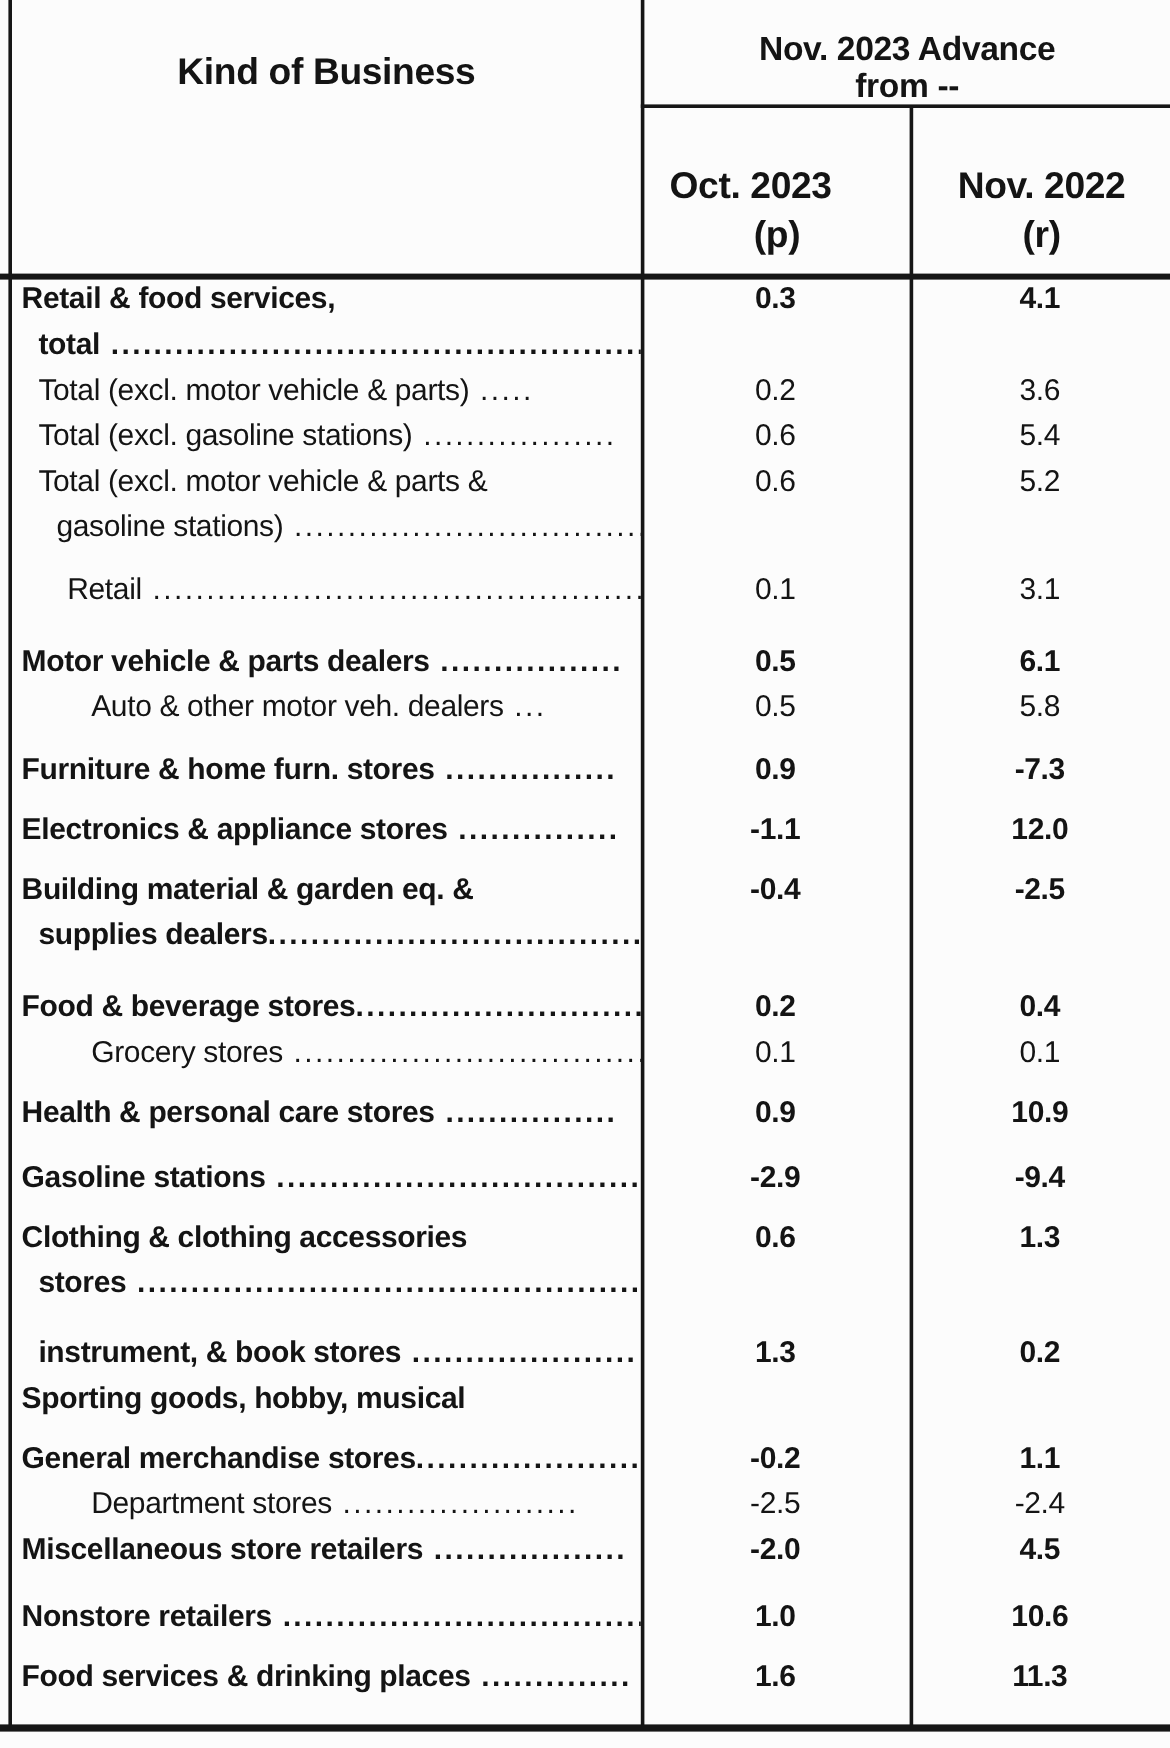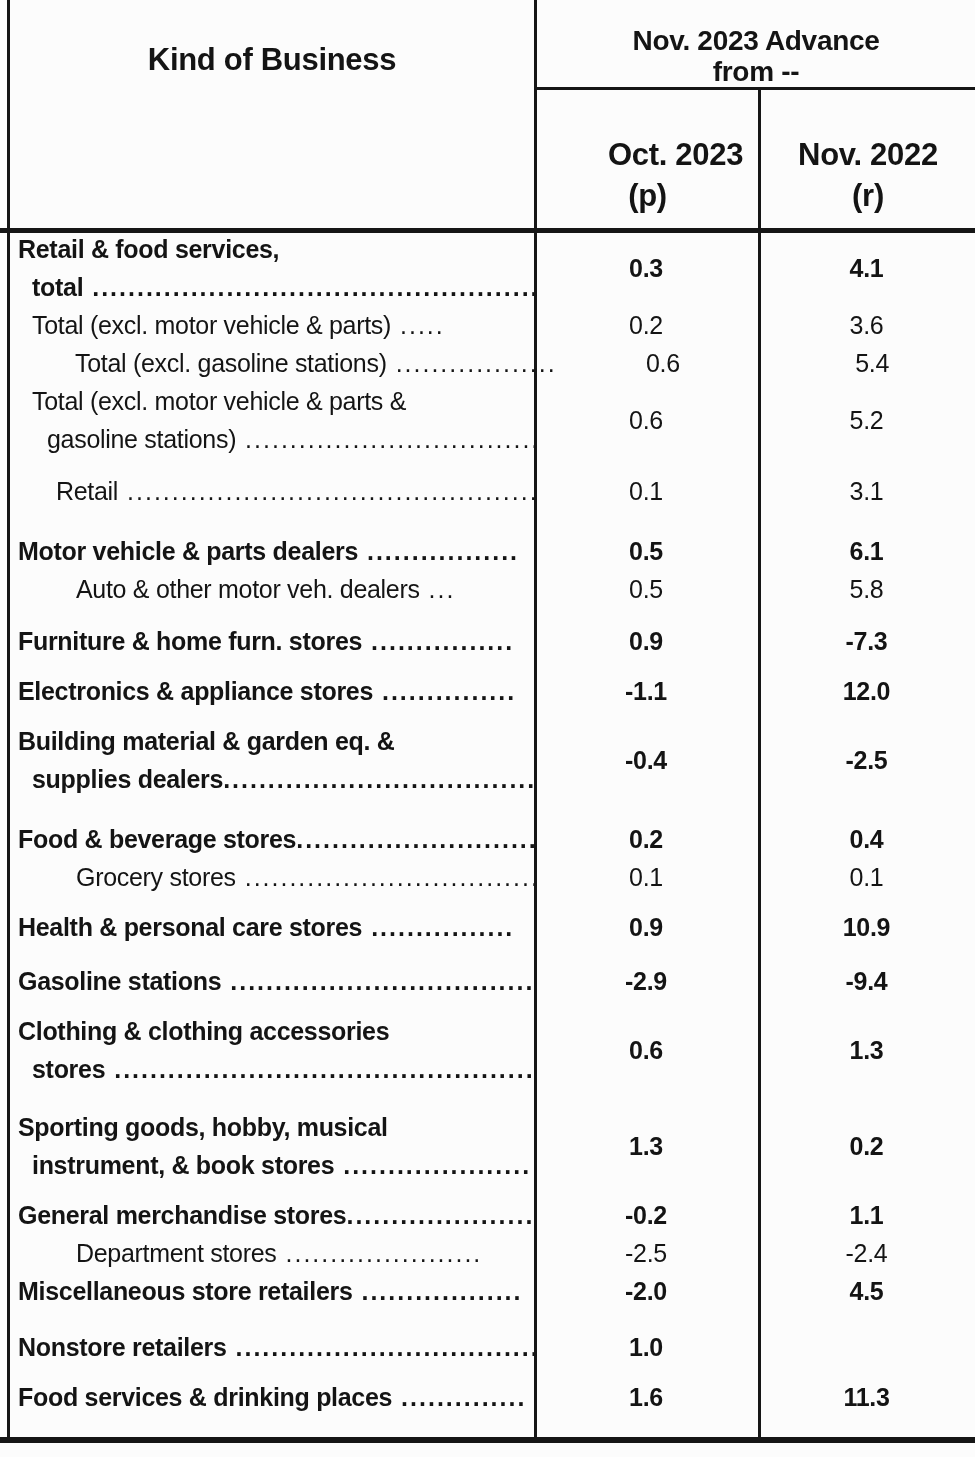--- a/index.html
+++ b/index.html
@@ -15,27 +15,27 @@
   .v-div2{left:758px;top:88px;height:1352px;}
   .hline{position:absolute;background:#161616;left:0;width:975px;}
   .h-sub{left:534px;width:441px;top:87px;height:3px;}
   .h-head{top:228px;height:5px;}
   .h-bottom{top:1437px;height:6px;}
   
   .hdr{position:absolute;text-align:center;font-weight:bold;line-height:40px;font-size:31px;letter-spacing:-0.3px;}
   .kind{left:10px;top:40px;width:524px;}
   .adv1{left:537px;top:4px;width:438px;font-size:28px;margin-top:17px;}
   .adv2{left:537px;top:52px;width:438px;font-size:28px;}
-  .oct1{left:565px;top:135px;width:221px;}
+  .oct1{left:515px;top:135px;width:221px;}
   .oct2{left:537px;top:176px;width:221px;}
   .nov1{left:761px;top:135px;width:214px;}
   .nov2{left:761px;top:176px;width:214px;}
   
   .tbody{position:absolute;left:10px;top:230px;width:965px;}
-  .row{display:flex;align-items:center;line-height:38px;font-size:25px;letter-spacing:-0.3px;}
+  .row{display:flex;align-items:flex-start;line-height:38px;font-size:25px;letter-spacing:-0.3px;}
   .row.bold{font-weight:bold;}
   .lab{width:524px;}
   .line{white-space:nowrap;overflow:hidden;}
   .ind0{padding-left:8px;}
   .ind1{padding-left:22px;}
   .ind2{padding-left:37px;}
   .ind3{padding-left:46px;}
   .ind4{padding-left:66px;}
   .dots{letter-spacing:2px;}
   .val{text-align:center;}
@@ -71,21 +71,21 @@
         <div class="val oct">0.3</div>
         <div class="val nov">4.1</div>
       </div>
       <div class="row" style="margin-top: 0px;">
         <div class="lab">
           <div class="line ind1"><span>Total (excl. motor vehicle &amp; parts)</span><span class="dots"> .....</span></div>
         </div>
         <div class="val oct">0.2</div>
         <div class="val nov">3.6</div>
       </div>
-      <div class="row" style="margin-top: 0px; padding-left: 43px;">
+      <div class="row" style="margin-top: 0px;">
         <div class="lab">
           <div class="line ind1"><span>Total (excl. gasoline stations)</span><span class="dots"> ..................</span></div>
         </div>
         <div class="val oct">0.6</div>
         <div class="val nov">5.4</div>
       </div>
       <div class="row" style="margin-top: 0px;">
         <div class="lab">
           <div class="line ind1"><span>Total (excl. motor vehicle &amp; parts &amp;</span><span class="dots"></span></div>
           <div class="line ind2"><span>gasoline stations)</span><span class="dots"> ..........................................</span></div>
@@ -167,22 +167,22 @@
       <div class="row bold" style="margin-top: 12px;">
         <div class="lab">
           <div class="line ind0"><span>Clothing &amp; clothing accessories</span><span class="dots"></span></div>
           <div class="line ind1"><span>stores</span><span class="dots"> ......................................................</span></div>
         </div>
         <div class="val oct">0.6</div>
         <div class="val nov">1.3</div>
       </div>
       <div class="row bold" style="margin-top: 20px;">
         <div class="lab">
+          <div class="line ind1"><span>instrument, &amp; book stores</span><span class="dots"> .....................</span></div>
           <div class="line ind0"><span>Sporting goods, hobby, musical</span><span class="dots"></span></div>
-          <div class="line ind1"><span>instrument, &amp; book stores</span><span class="dots"> .....................</span></div>
         </div>
         <div class="val oct">1.3</div>
         <div class="val nov">0.2</div>
       </div>
       <div class="row bold" style="margin-top: 12px;">
         <div class="lab">
           <div class="line ind0"><span>General merchandise stores</span><span class="dots">.......................</span></div>
         </div>
         <div class="val oct">-0.2</div>
         <div class="val nov">1.1</div>
@@ -199,20 +199,21 @@
           <div class="line ind0"><span>Miscellaneous store retailers</span><span class="dots"> ..................</span></div>
         </div>
         <div class="val oct">-2.0</div>
         <div class="val nov">4.5</div>
       </div>
       <div class="row bold" style="margin-top: 18px;">
         <div class="lab">
           <div class="line ind0"><span>Nonstore retailers</span><span class="dots"> ......................................</span></div>
         </div>
         <div class="val oct">1.0</div>
+        <div class="val nov">10.6</div>
       </div>
       <div class="row bold" style="margin-top: 12px;">
         <div class="lab">
           <div class="line ind0"><span>Food services &amp; drinking places</span><span class="dots"> ..............</span></div>
         </div>
         <div class="val oct">1.6</div>
         <div class="val nov">11.3</div>
       </div>
     </div>
 

